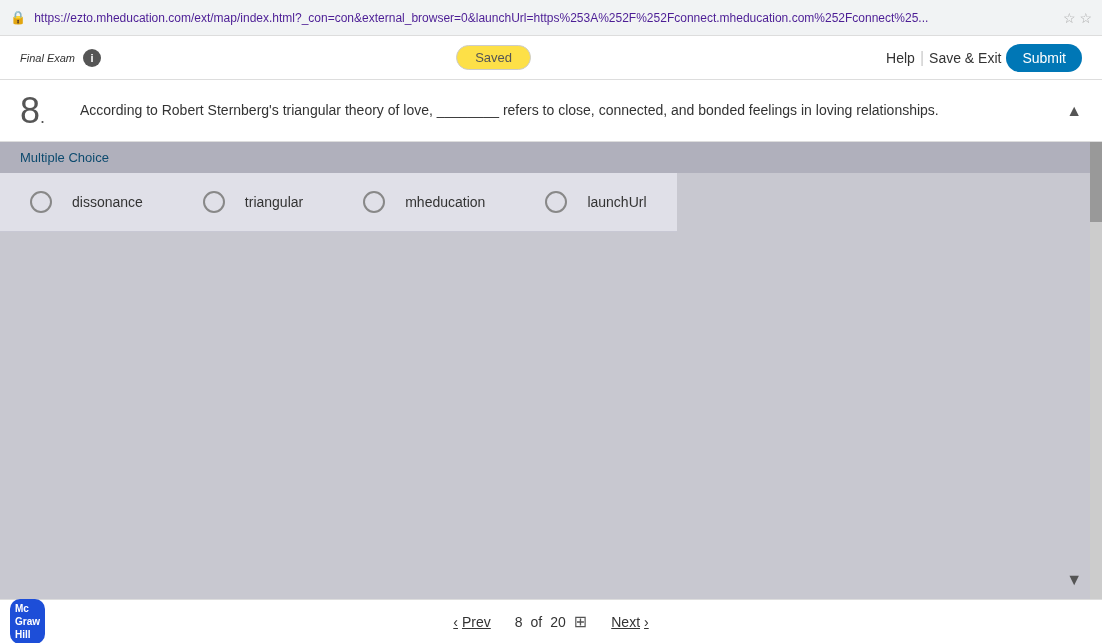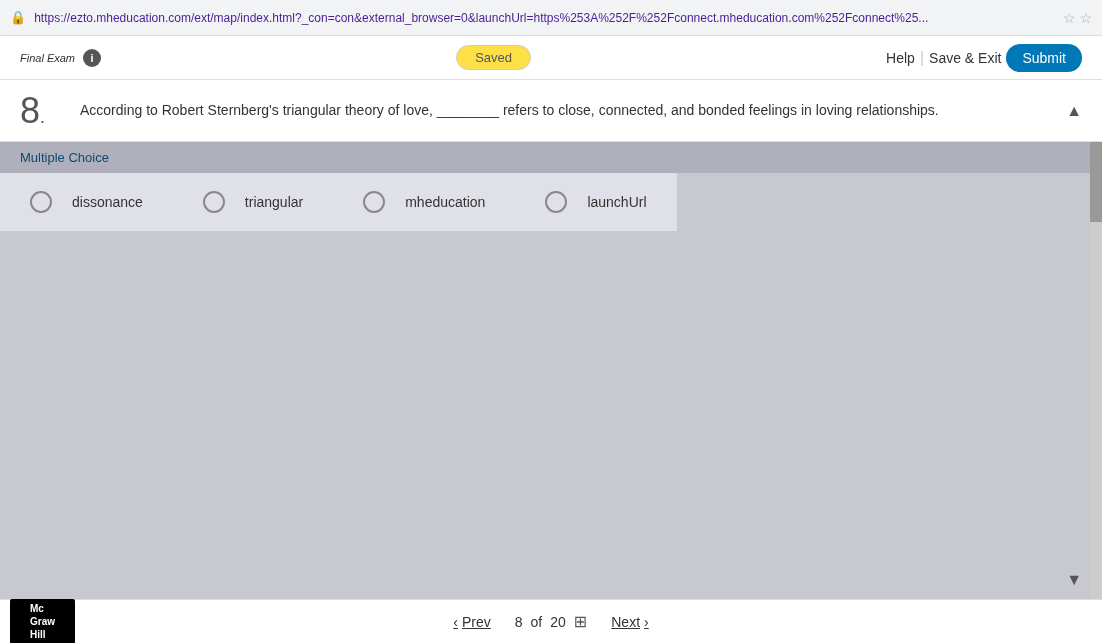--- a/index.html
+++ b/index.html
@@ -200,27 +200,27 @@
       display: flex;
       align-items: center;
       justify-content: center;
       gap: 24px;
       border-top: 1px solid #ddd;
       position: relative;
     }
     .bottom-nav .mcgraw-logo {
       position: absolute;
       left: 10px;
-      background: #000000;
+      background: #1d4ed8;
       color: #fff;
       font-size: 10px;
       font-weight: bold;
-      padding: 3px 20px;
+      padding: 3px 5px;
       line-height: 1.3;
-      border-radius: 2px;
+      border-radius: 10px;
     }
     .nav-btn {
       background: none;
       border: none;
       font-size: 14px;
       color: #333;
       cursor: pointer;
       display: flex;
       align-items: center;
       gap: 4px;

